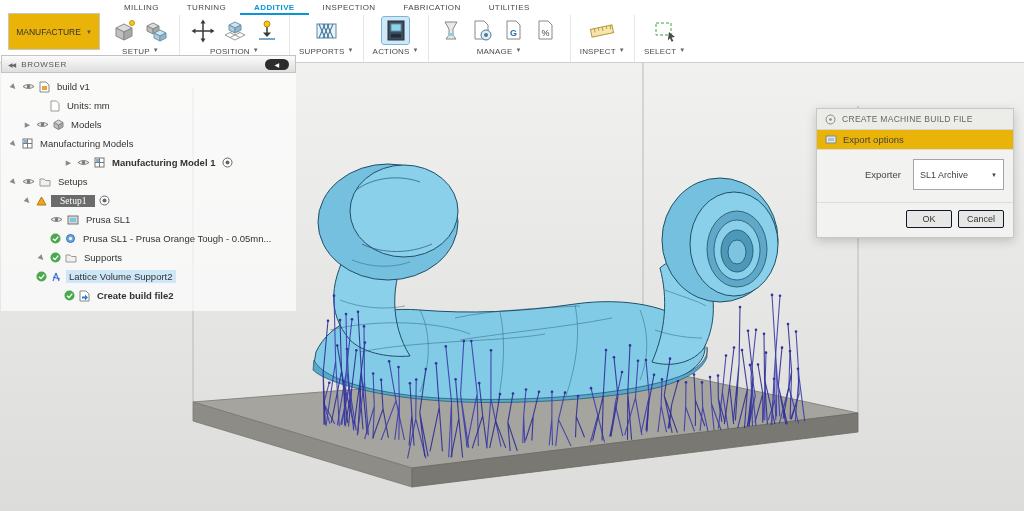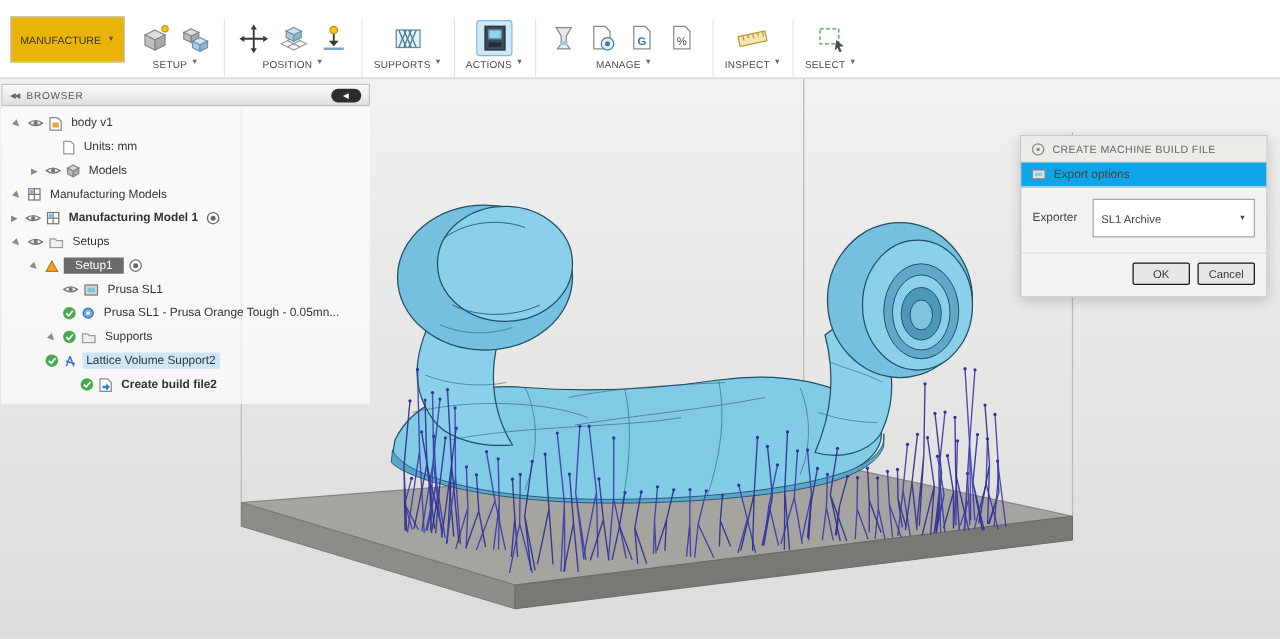--- a/index.html
+++ b/index.html
@@ -21,44 +21,44 @@
   .icon-btn{width:27px;height:27px;display:flex;align-items:center;justify-content:center;border-radius:2px;cursor:pointer;}
   .icon-btn.active{background:#cfe7f6;outline:1px solid #79b6d9;}
   .group-label{margin-top:2px;font-size:8px;color:#4a4a4a;display:flex;align-items:flex-start;gap:3px;cursor:pointer;letter-spacing:.2px;}
   .group-label .caret{font-size:6px;color:#666;}
 
   
   .viewport{position:absolute;left:0;top:63px;width:1024px;height:448px;background:linear-gradient(#f1f1ef,#dcdcda);}
   #scene{position:absolute;left:0;top:0;z-index:1;}
 
   
-  .browser{position:absolute;left:1px;top:67px;width:295px;z-index:20;background:rgba(253,253,253,.72);font-size:9.5px;color:#333;}
+  .browser{position:absolute;left:1px;top:55px;width:295px;z-index:20;background:rgba(253,253,253,.72);font-size:9.5px;color:#333;}
   .browser-header{height:18px;background:linear-gradient(#fbfbfb,#dedede);border:1px solid #c3c3c1;
     display:flex;align-items:center;gap:6px;padding:0 6px;font-size:8px;color:#555;letter-spacing:.6px;}
   .hdr-arrows{font-size:6px;color:#666;letter-spacing:-1px;cursor:pointer;}
   .browser-header .spacer{flex:1;}
   .collapse-btn{background:#2d2d2d;color:#fff;border-radius:8px;width:24px;height:11px;font-size:6px;
     display:flex;align-items:center;justify-content:center;cursor:pointer;}
   .tree{padding:4px 0 6px;}
   .trow{height:19px;display:flex;align-items:center;gap:4px;cursor:default;white-space:nowrap;}
   .expander{width:9px;font-size:7px;color:#8a8a8a;display:inline-flex;justify-content:center;transform-origin:50% 50%;}
   .expander.open{transform:rotate(45deg);}
   .ticon{display:inline-flex;align-items:center;}
   .tlabel{padding:1px 3px;}
   .tlabel.bold{font-weight:bold;}
-  .tlabel.selected{background:#6b6b6b;color:#fff;padding:1px 9px;}
+  .tlabel.selected{background:#6b6b6b;color:#fff;padding:1px 9px;font-family:Liberation Serif, serif;}
   .tlabel.highlight{background:#cde7f8;}
 
   
   .dialog{position:absolute;left:816px;top:108px;width:198px;z-index:20;background:#f2f2f0;border:1px solid #c7c7c5;
     box-shadow:0 3px 10px rgba(0,0,0,.18);font-size:9.5px;color:#444;}
   .dlg-title{height:21px;display:flex;align-items:center;gap:6px;padding:0 8px;background:#ecECea;background:#ecece9;
     border-bottom:1px solid #d6d6d4;font-size:8.5px;color:#666;letter-spacing:.3px;text-align:center;}
-  .dlg-section{height:20px;display:flex;align-items:center;gap:6px;padding:0 8px;background:#0ea5e9;border-bottom:1px solid #dcdcda;}
-  .dlg-row{display:flex;align-items:center;gap:12px;padding:9px 9px 12px;}
+  .dlg-section{height:20px;display:flex;align-items:center;gap:6px;padding:0 8px;background:#eab308;border-bottom:1px solid #dcdcda;}
+  .dlg-row{display:flex;align-items:center;gap:12px;padding:9px 9px 12px;margin-left:39px;}
   .dlg-row label{color:#444;}
   .select{flex:1;height:31px;border:1px solid #a5a5a3;background:#fff;display:flex;align-items:center;
     justify-content:space-between;padding:0 6px;font-size:9px;cursor:pointer;}
   .select .caret{font-size:6px;color:#444;}
   .dlg-buttons{display:flex;justify-content:flex-end;gap:6px;padding:7px 9px 9px;border-top:1px solid #dddddb;}
   .dlg-buttons button{min-width:46px;height:18px;font-size:9px;color:#333;border:1px solid #0f172a;background:#e7e7e5;
     border-radius:2px;cursor:pointer;font-family:"Liberation Sans",sans-serif;}
 </style>
 </head>
 <body>
@@ -253,20 +253,28 @@
         <circle cx="796" cy="331.5479330598955" r="1.3" fill="#32329a"></circle>
       </g>
   </svg>
 </div>
 
 <header class="topbar">
   <div class="workspace-btn">
     <span>MANUFACTURE</span>
     <span class="caret">▼</span>
   </div>
+  <nav class="tabs" id="tabs">
+      <span class="tab">MILLING</span>
+      <span class="tab">TURNING</span>
+      <span class="tab active">ADDITIVE</span>
+      <span class="tab">INSPECTION</span>
+      <span class="tab">FABRICATION</span>
+      <span class="tab">UTILITIES</span>
+    </nav>
   <div class="groups" id="groups">
       <div class="group">
         <div class="group-icons">
           <div class="icon-btn">
             <svg width="23" height="23">
               <polygon points="11,5 19,9 11,13 3,9" fill="#dcdcdc" stroke="#888"></polygon>
               <polygon points="3,9 11,13 11,21 3,17" fill="#c0c0c0" stroke="#888"></polygon>
               <polygon points="19,9 11,13 11,21 19,17" fill="#a8a8a8" stroke="#888"></polygon>
               <circle cx="19" cy="4" r="2.5" fill="#f5c518" stroke="#c79a10"></circle>
             </svg>
@@ -452,21 +460,21 @@
             <path d="M1,4.5 Q6.5,0.5 12,4.5 Q6.5,8.5 1,4.5 Z" fill="none" stroke="#777"></path>
             <circle cx="6.5" cy="4.5" r="1.7" fill="#777"></circle>
           </svg>
         </span>
         <span class="ticon">
           <svg width="11" height="12">
             <path d="M1,1 h6 l3,3 v7 h-9 z" fill="#fff" stroke="#888"></path>
             <rect x="3" y="5" width="5" height="4" fill="#e8a33d"></rect>
           </svg>
         </span>
-        <span class="tlabel">body v1</span>
+        <span class="tlabel">build v1</span>
       </div>
       <div class="trow" style="padding-left: 36px;">
         <span class="expander"></span>
         <span class="ticon">
           <svg width="10" height="12">
             <path d="M1,1 h5.5 l2.5,2.5 v7.5 h-8 z" fill="#fff" stroke="#999"></path>
           </svg>
         </span>
         <span class="tlabel">Units: mm</span>
       </div>
@@ -492,21 +500,21 @@
         <span class="ticon">
           <svg width="11" height="11">
             <rect x="1" y="1" width="9" height="9" fill="#fff" stroke="#777"></rect>
             <line x1="1" y1="5.5" x2="10" y2="5.5" stroke="#777"></line>
             <line x1="5.5" y1="1" x2="5.5" y2="10" stroke="#777"></line>
             <rect x="2" y="2" width="3" height="3" fill="#7fb3d8"></rect>
           </svg>
         </span>
         <span class="tlabel">Manufacturing Models</span>
       </div>
-      <div class="trow" style="padding-left: 6px;">
+      <div class="trow" style="padding-left: 31px; margin-left: 32px;">
         <span class="expander">▶</span>
         <span class="ticon">
           <svg width="13" height="9">
             <path d="M1,4.5 Q6.5,0.5 12,4.5 Q6.5,8.5 1,4.5 Z" fill="none" stroke="#777"></path>
             <circle cx="6.5" cy="4.5" r="1.7" fill="#777"></circle>
           </svg>
         </span>
         <span class="ticon">
           <svg width="11" height="11">
             <rect x="1" y="1" width="9" height="9" fill="#fff" stroke="#777"></rect>

